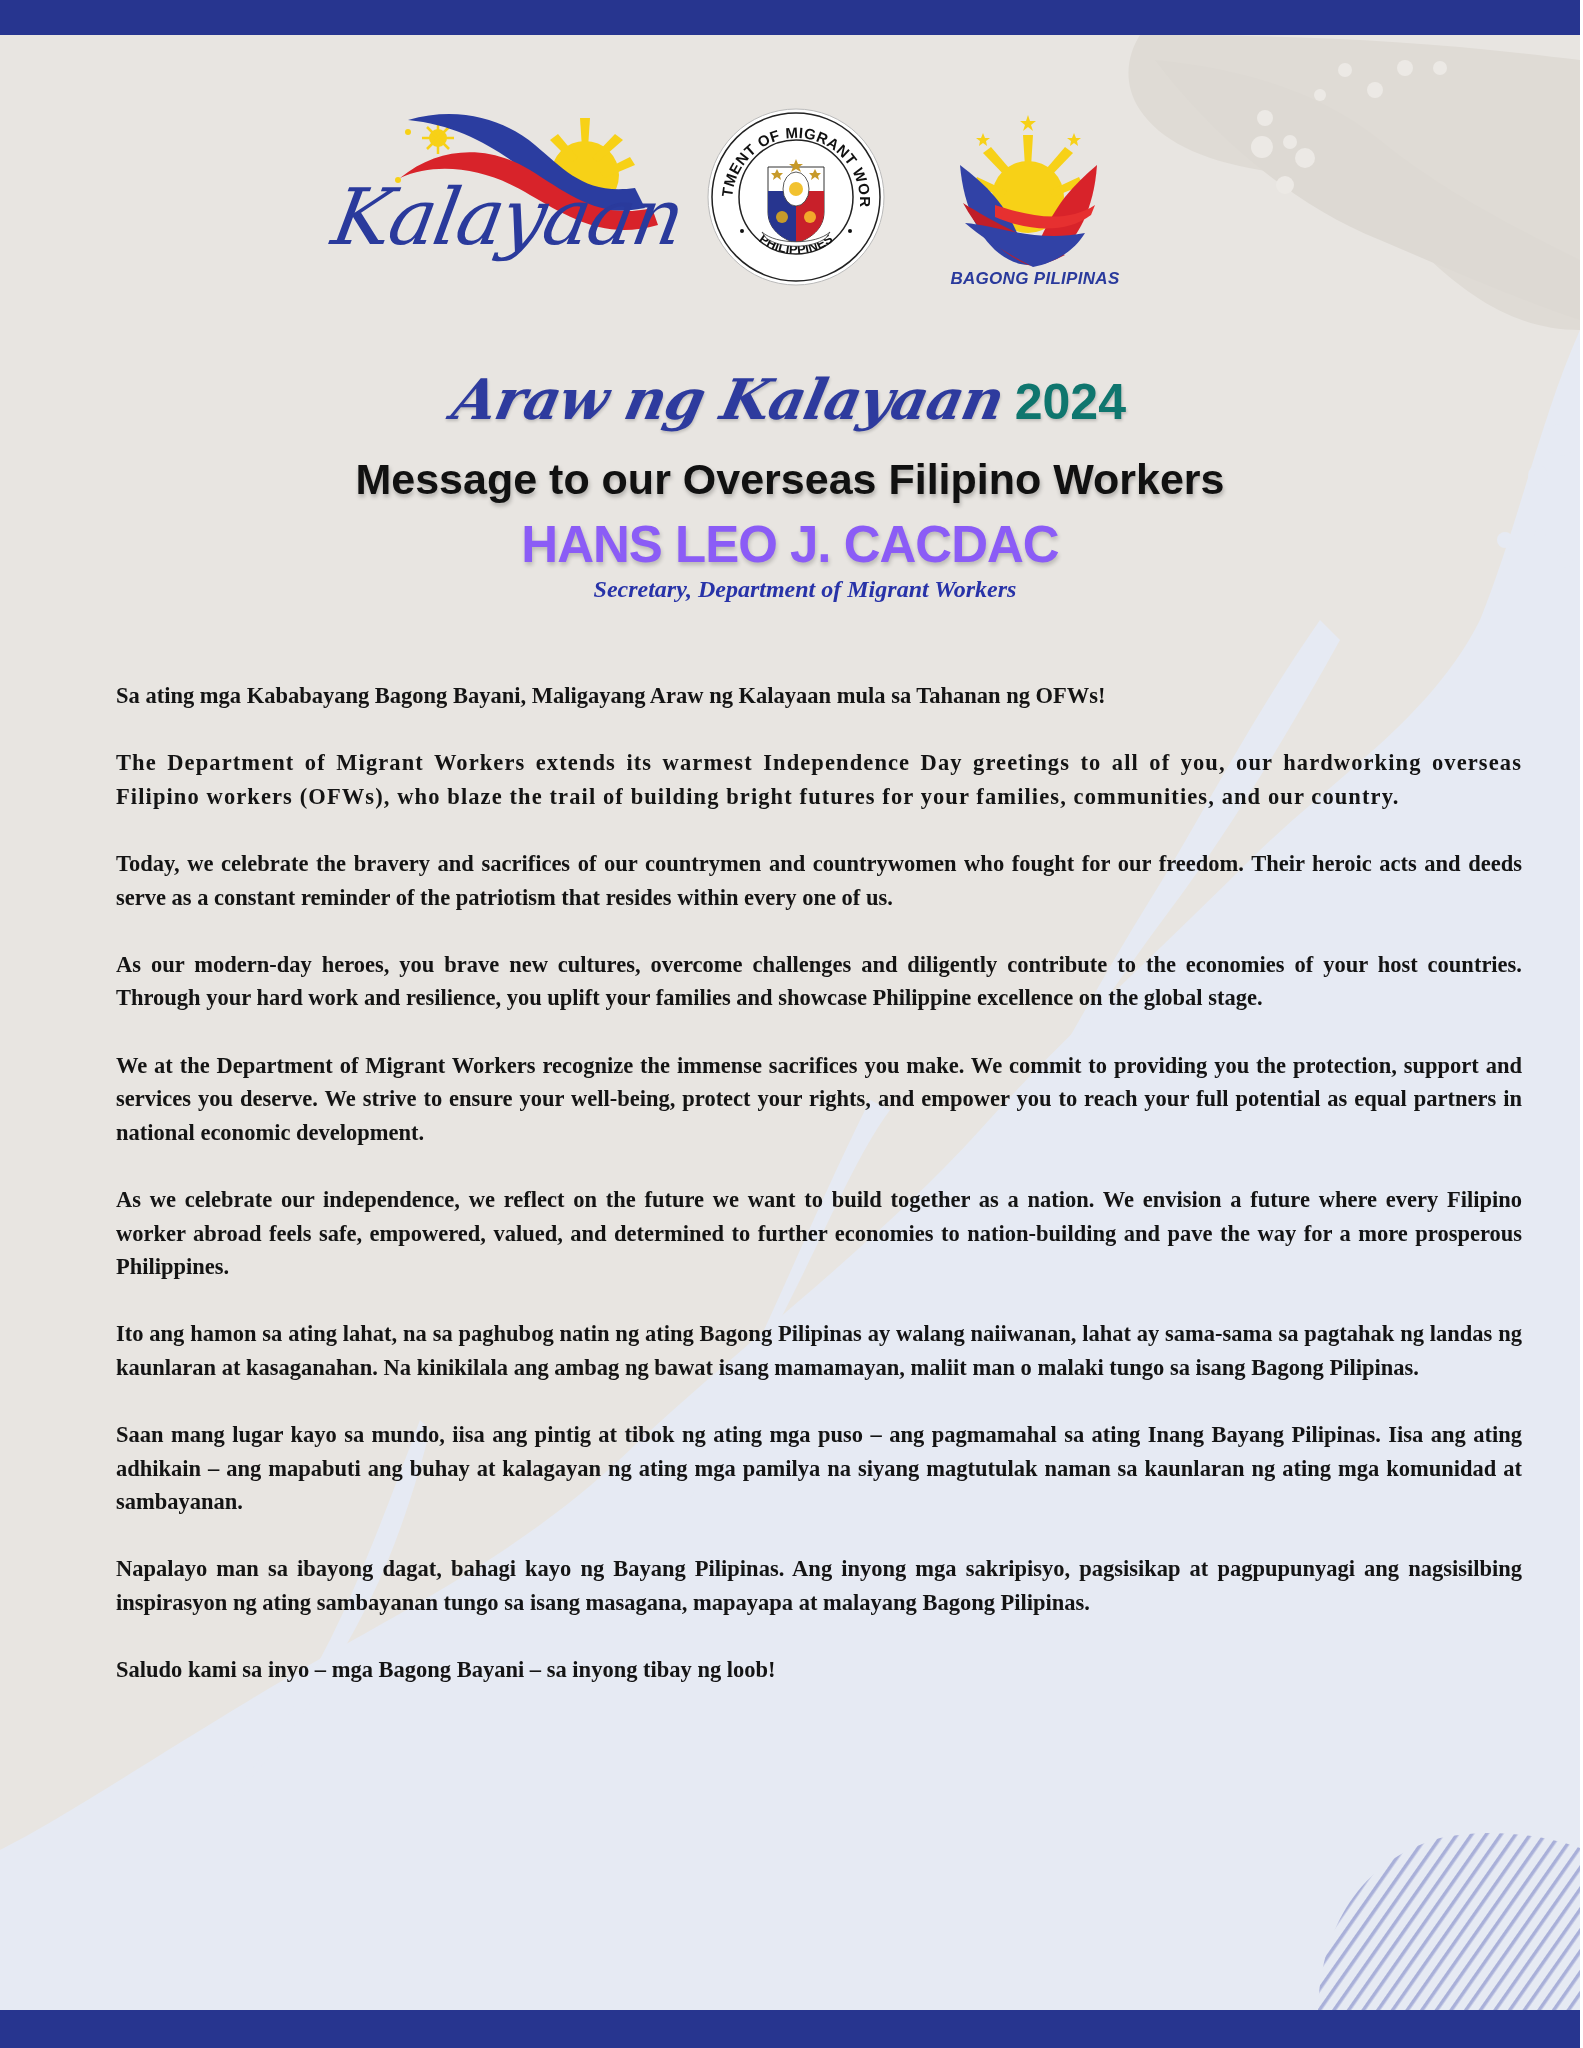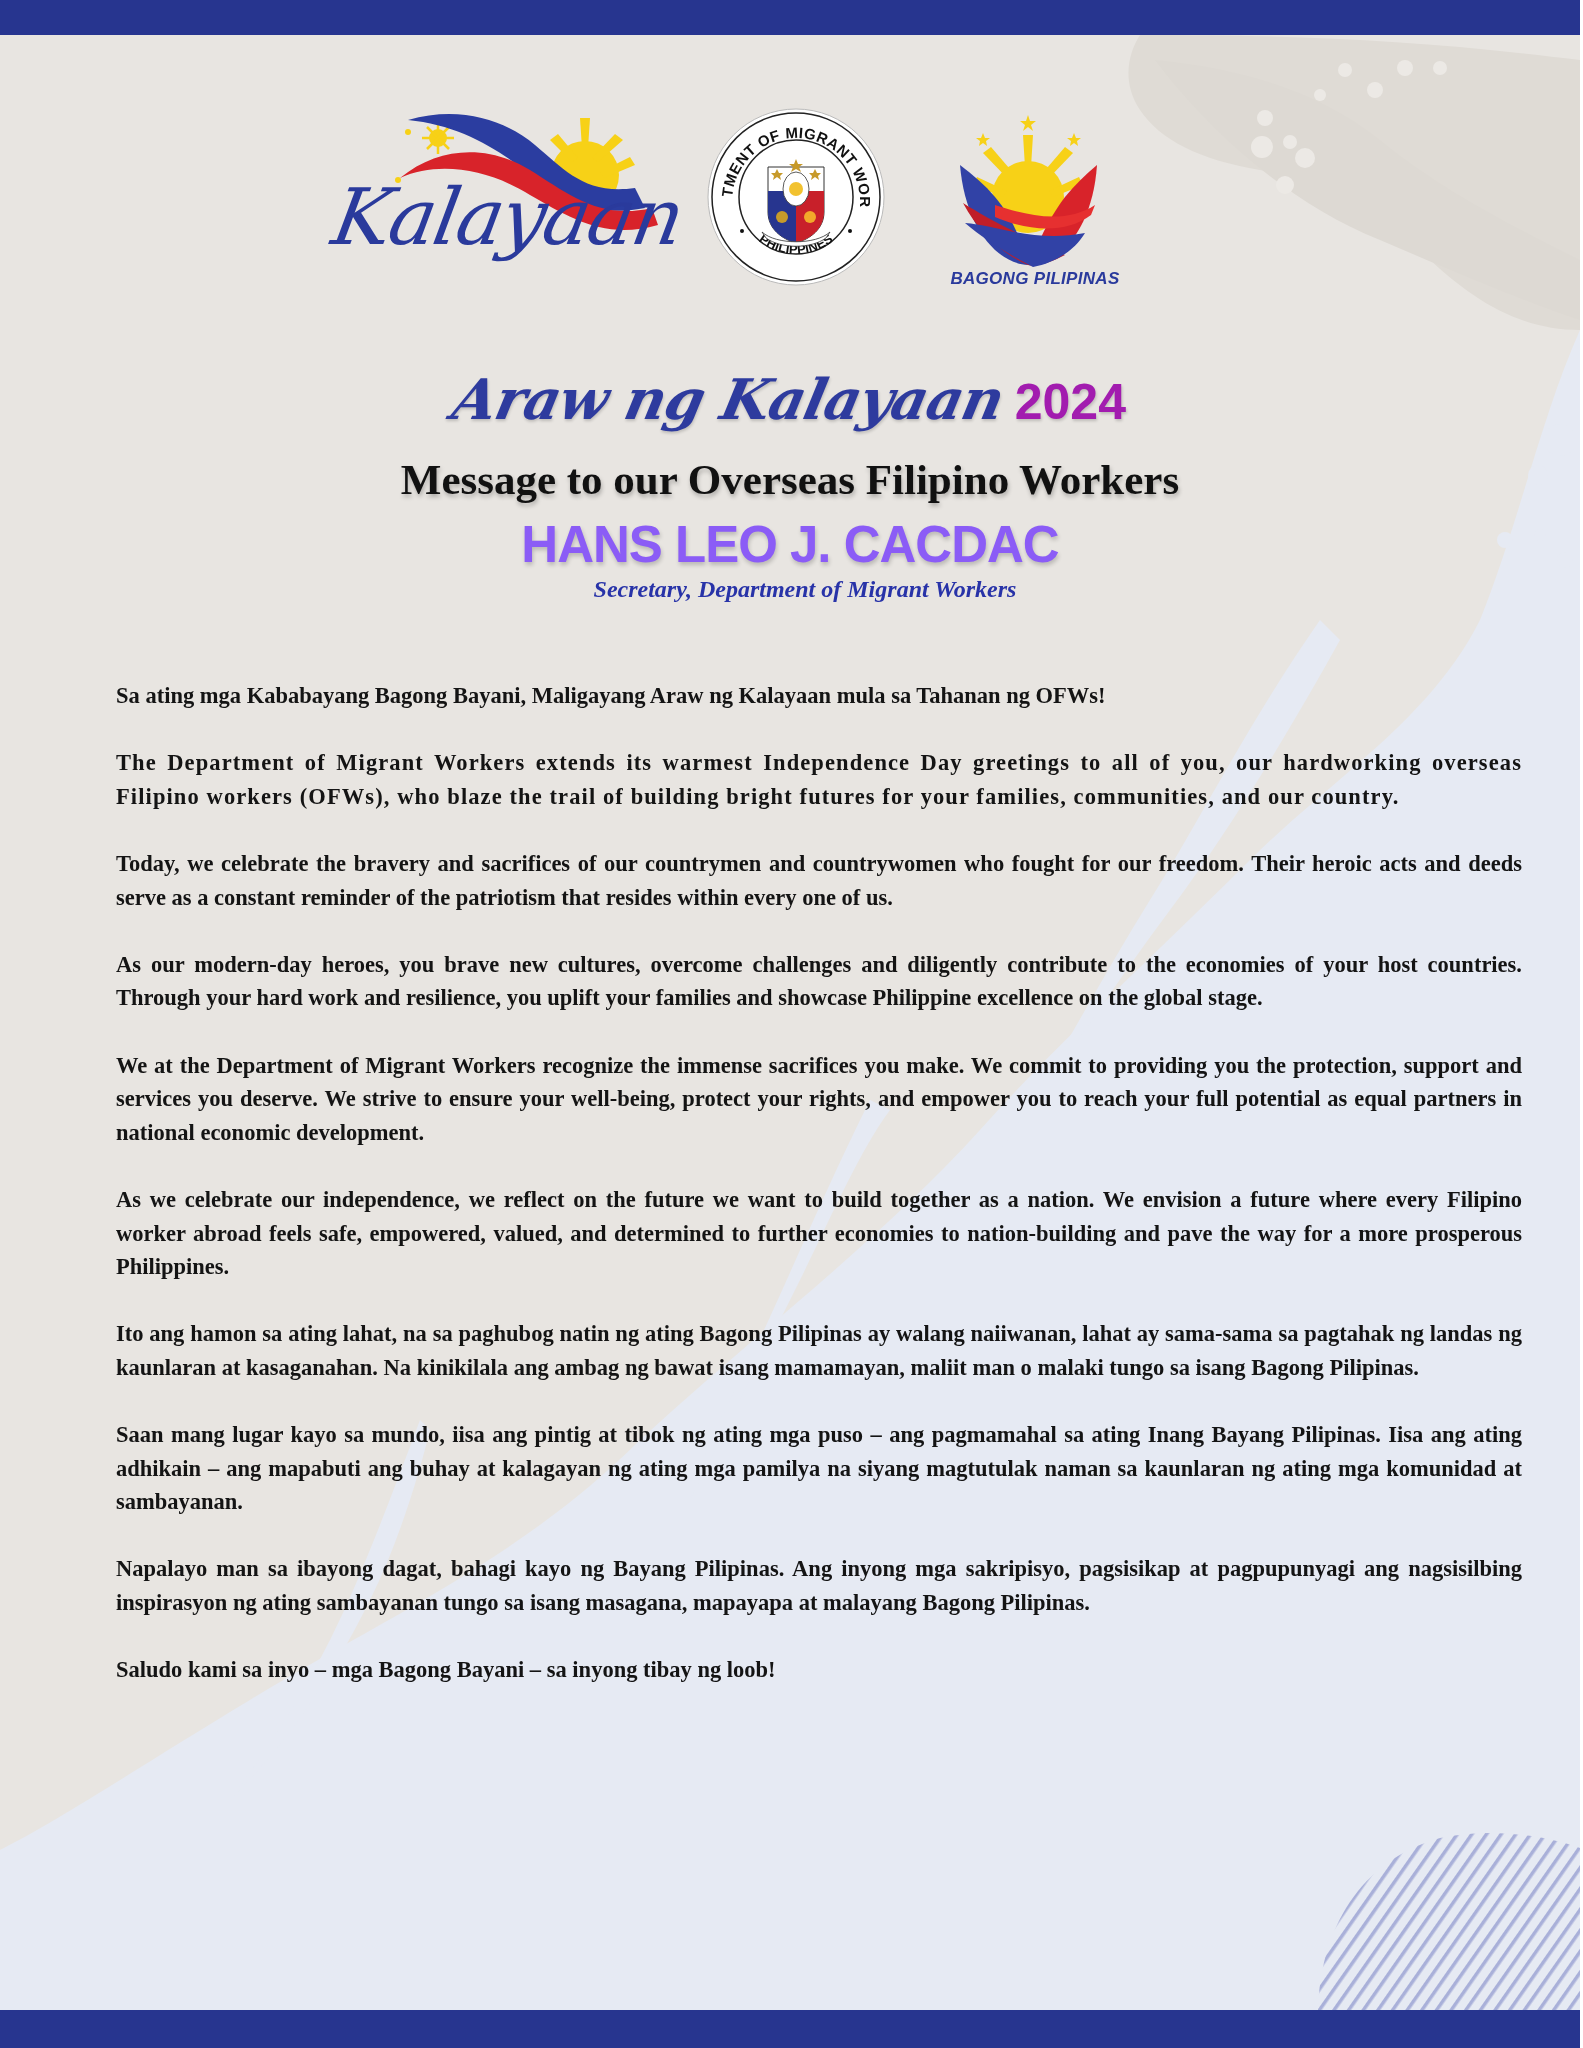--- a/index.html
+++ b/index.html
@@ -36,25 +36,25 @@
   .title-block { position: absolute; left: 0; width: 1580px; text-align: center; }
   .event-title { top: 366px; height: 70px; }
   .event-script {
     font-family: "DejaVu Serif", serif; font-style: italic; font-weight: bold;
     font-size: 56px; color: #2E3B9E; letter-spacing: -1px;
     display: inline-block; transform: skewX(-12deg);
     text-shadow: 1px 2px 3px rgba(0,0,0,0.18);
   }
   .event-year {
     font-family: "Liberation Sans", sans-serif; font-weight: bold;
-    font-size: 50px; color: #a21caf; margin-left: 12px;
+    font-size: 50px; color: #0f766e; margin-left: 12px;
     text-shadow: 1px 2px 3px rgba(0,0,0,0.18);
   }
   .message-title {
-    top: 455px; font-family: Liberation Serif, serif; font-weight: bold;
+    top: 455px; font-family: Liberation Sans, sans-serif; font-weight: bold;
     font-size: 43px; color: #111; text-shadow: 1px 3px 4px rgba(0,0,0,0.25);
   }
   .author-name {
     top: 515px; font-family: "Liberation Sans", sans-serif; font-weight: bold;
     font-size: 51px; color: #8b5cf6; letter-spacing: -1px;
     text-shadow: 1px 3px 4px rgba(0,0,0,0.2);
   }
   .author-role {
     top: 576px; font-family: "Liberation Serif", serif; font-style: italic; font-weight: bold;
     font-size: 24px; color: #2833A8; margin-left: 15px;

